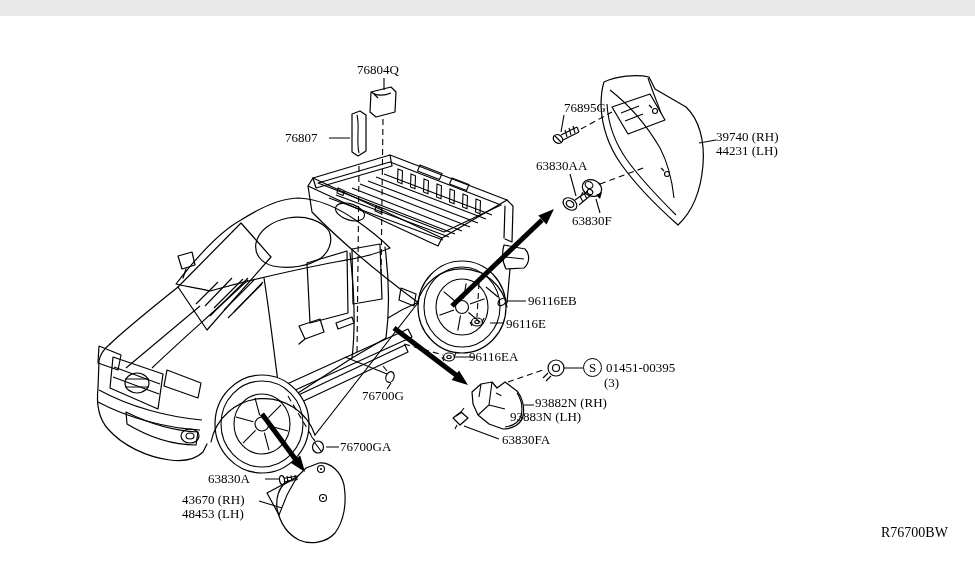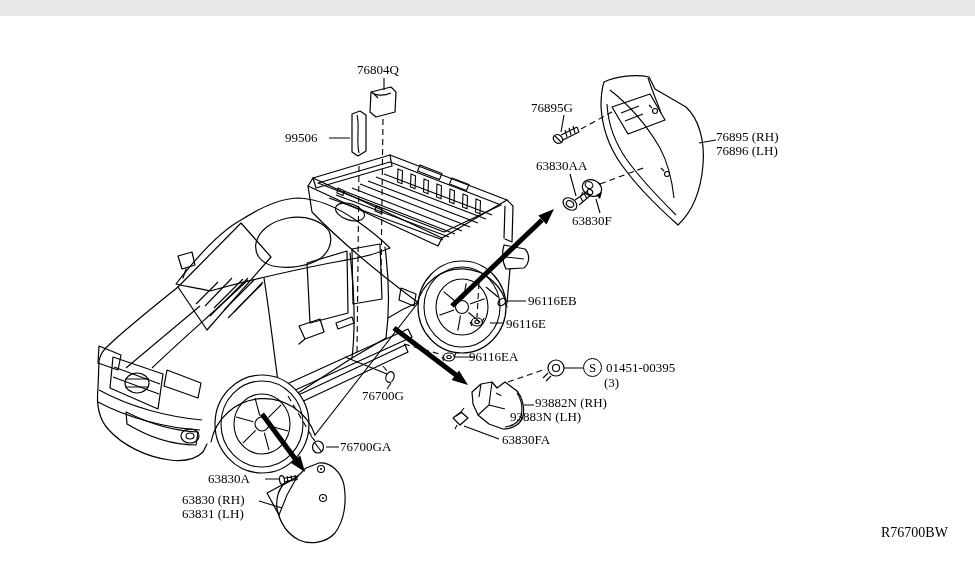--- a/index.html
+++ b/index.html
@@ -218,35 +218,35 @@
     <line x1="394" y1="312" x2="456" y2="359" stroke="#000" stroke-width="5"></line>
     <polygon class="blk" points="468,369 451.6,363.9 459,354.4"></polygon>
     <line x1="452" y1="290" x2="542" y2="204" stroke="#000" stroke-width="5"></line>
     <polygon class="blk" points="554,193 546.5,208.4 538.3,199.6"></polygon>
     <line x1="262" y1="398" x2="296" y2="444" stroke="#000" stroke-width="5"></line>
     <polygon class="blk" points="305,456 290.6,446.7 300.2,439.5"></polygon>
   </g>
 </svg>
 
 <div class="lbl" style="left:357px;top:47px">76804Q</div>
-<div class="lbl" style="left:285px;top:115px">99506</div>
-<div class="lbl" style="left:531px;top:85px">76895G</div>
-<div class="lbl" style="left:716px;top:114px">76895 (RH)</div>
-<div class="lbl" style="left:716px;top:128px">76896 (LH)</div>
+<div class="lbl" style="left:285px;top:115px">76807</div>
+<div class="lbl" style="left:564px;top:85px">76895G</div>
+<div class="lbl" style="left:716px;top:114px">39740 (RH)</div>
+<div class="lbl" style="left:716px;top:128px">44231 (LH)</div>
 <div class="lbl" style="left:536px;top:143px">63830AA</div>
 <div class="lbl" style="left:572px;top:198px">63830F</div>
 <div class="lbl" style="left:528px;top:278px">96116EB</div>
 <div class="lbl" style="left:506px;top:301px">96116E</div>
 <div class="lbl" style="left:469px;top:334px">96116EA</div>
 <div class="s-circle" style="left:583px;top:342px">S</div>
 <div class="lbl" style="left:606px;top:345px">01451-00395</div>
 <div class="lbl" style="left:604px;top:360px">(3)</div>
 <div class="lbl" style="left:362px;top:373px">76700G</div>
 <div class="lbl" style="left:535px;top:380px">93882N (RH)</div>
 <div class="lbl" style="left:510px;top:394px">93883N (LH)</div>
 <div class="lbl" style="left:502px;top:417px">63830FA</div>
 <div class="lbl" style="left:340px;top:424px">76700GA</div>
 <div class="lbl" style="left:208px;top:456px">63830A</div>
-<div class="lbl" style="left:182px;top:477px">63830 (RH)</div>
-<div class="lbl" style="left:182px;top:491px">63831 (LH)</div>
+<div class="lbl" style="left:182px;top:477px">43670 (RH)</div>
+<div class="lbl" style="left:182px;top:491px">48453 (LH)</div>
 <div class="lbl big" style="left:881px;top:507px">R76700BW</div>
 
 </div>
 
 </body></html>

